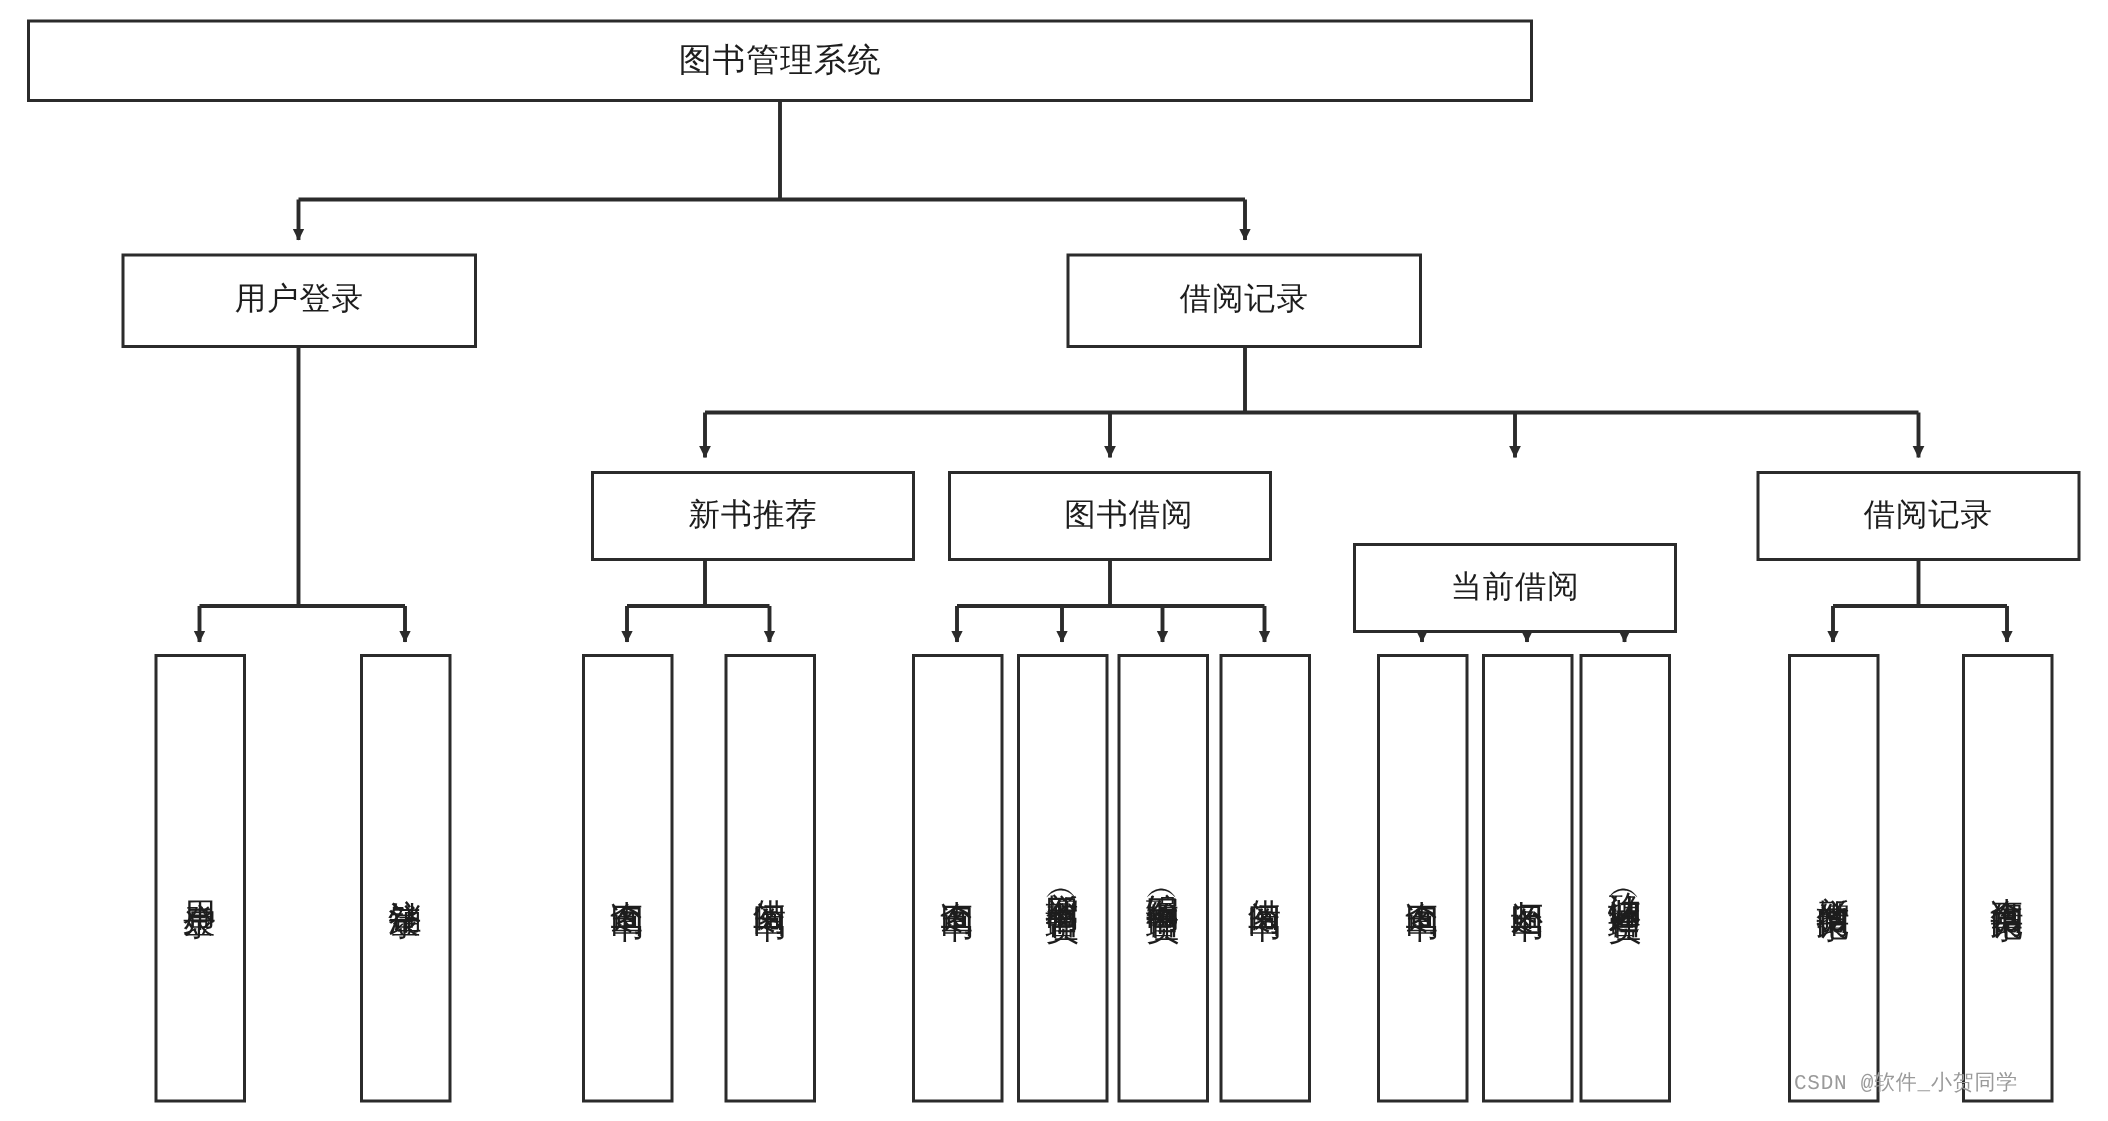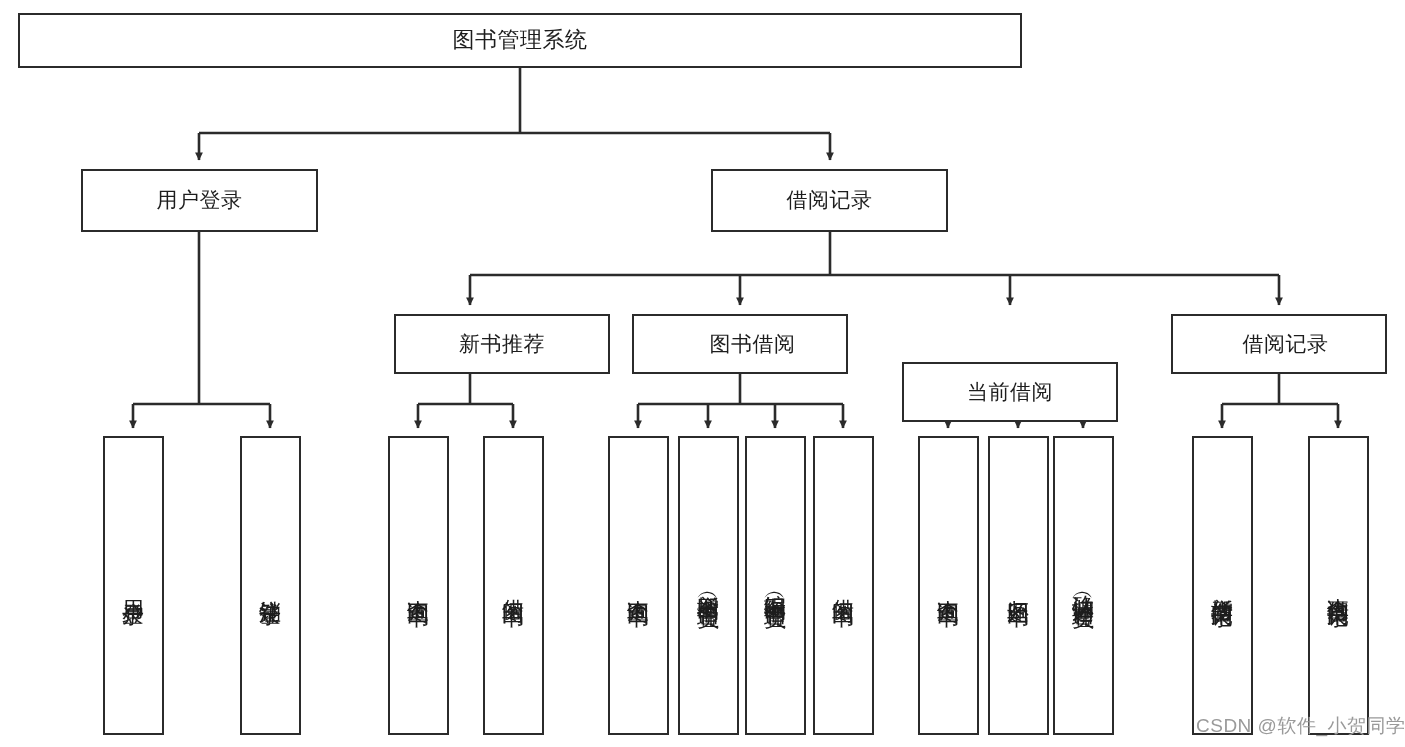--- a/index.html
+++ b/index.html
@@ -52,24 +52,25 @@
   .node-leaf .label {
     writing-mode: vertical-rl;
     text-orientation: upright;
     font-size: 22px;
     line-height: 1.05;
     letter-spacing: 2px;
     white-space: nowrap;
   }
   .watermark {
     position: absolute;
-    font-size: 19px;
+    font-size: 14px;
     color: #9a9a9a;
     white-space: nowrap;
     letter-spacing: 0.5px;
+    font-family: Liberation Mono, monospace;
   }
 </style>
 </head>
 <body>
 
 <div id="canvas">
 
   <svg class="connectors" viewBox="0 0 1405 747">
     <defs>
       <marker id="arrow" markerWidth="9" markerHeight="9" refX="7.6" refY="4.5" orient="auto" markerUnits="userSpaceOnUse">

